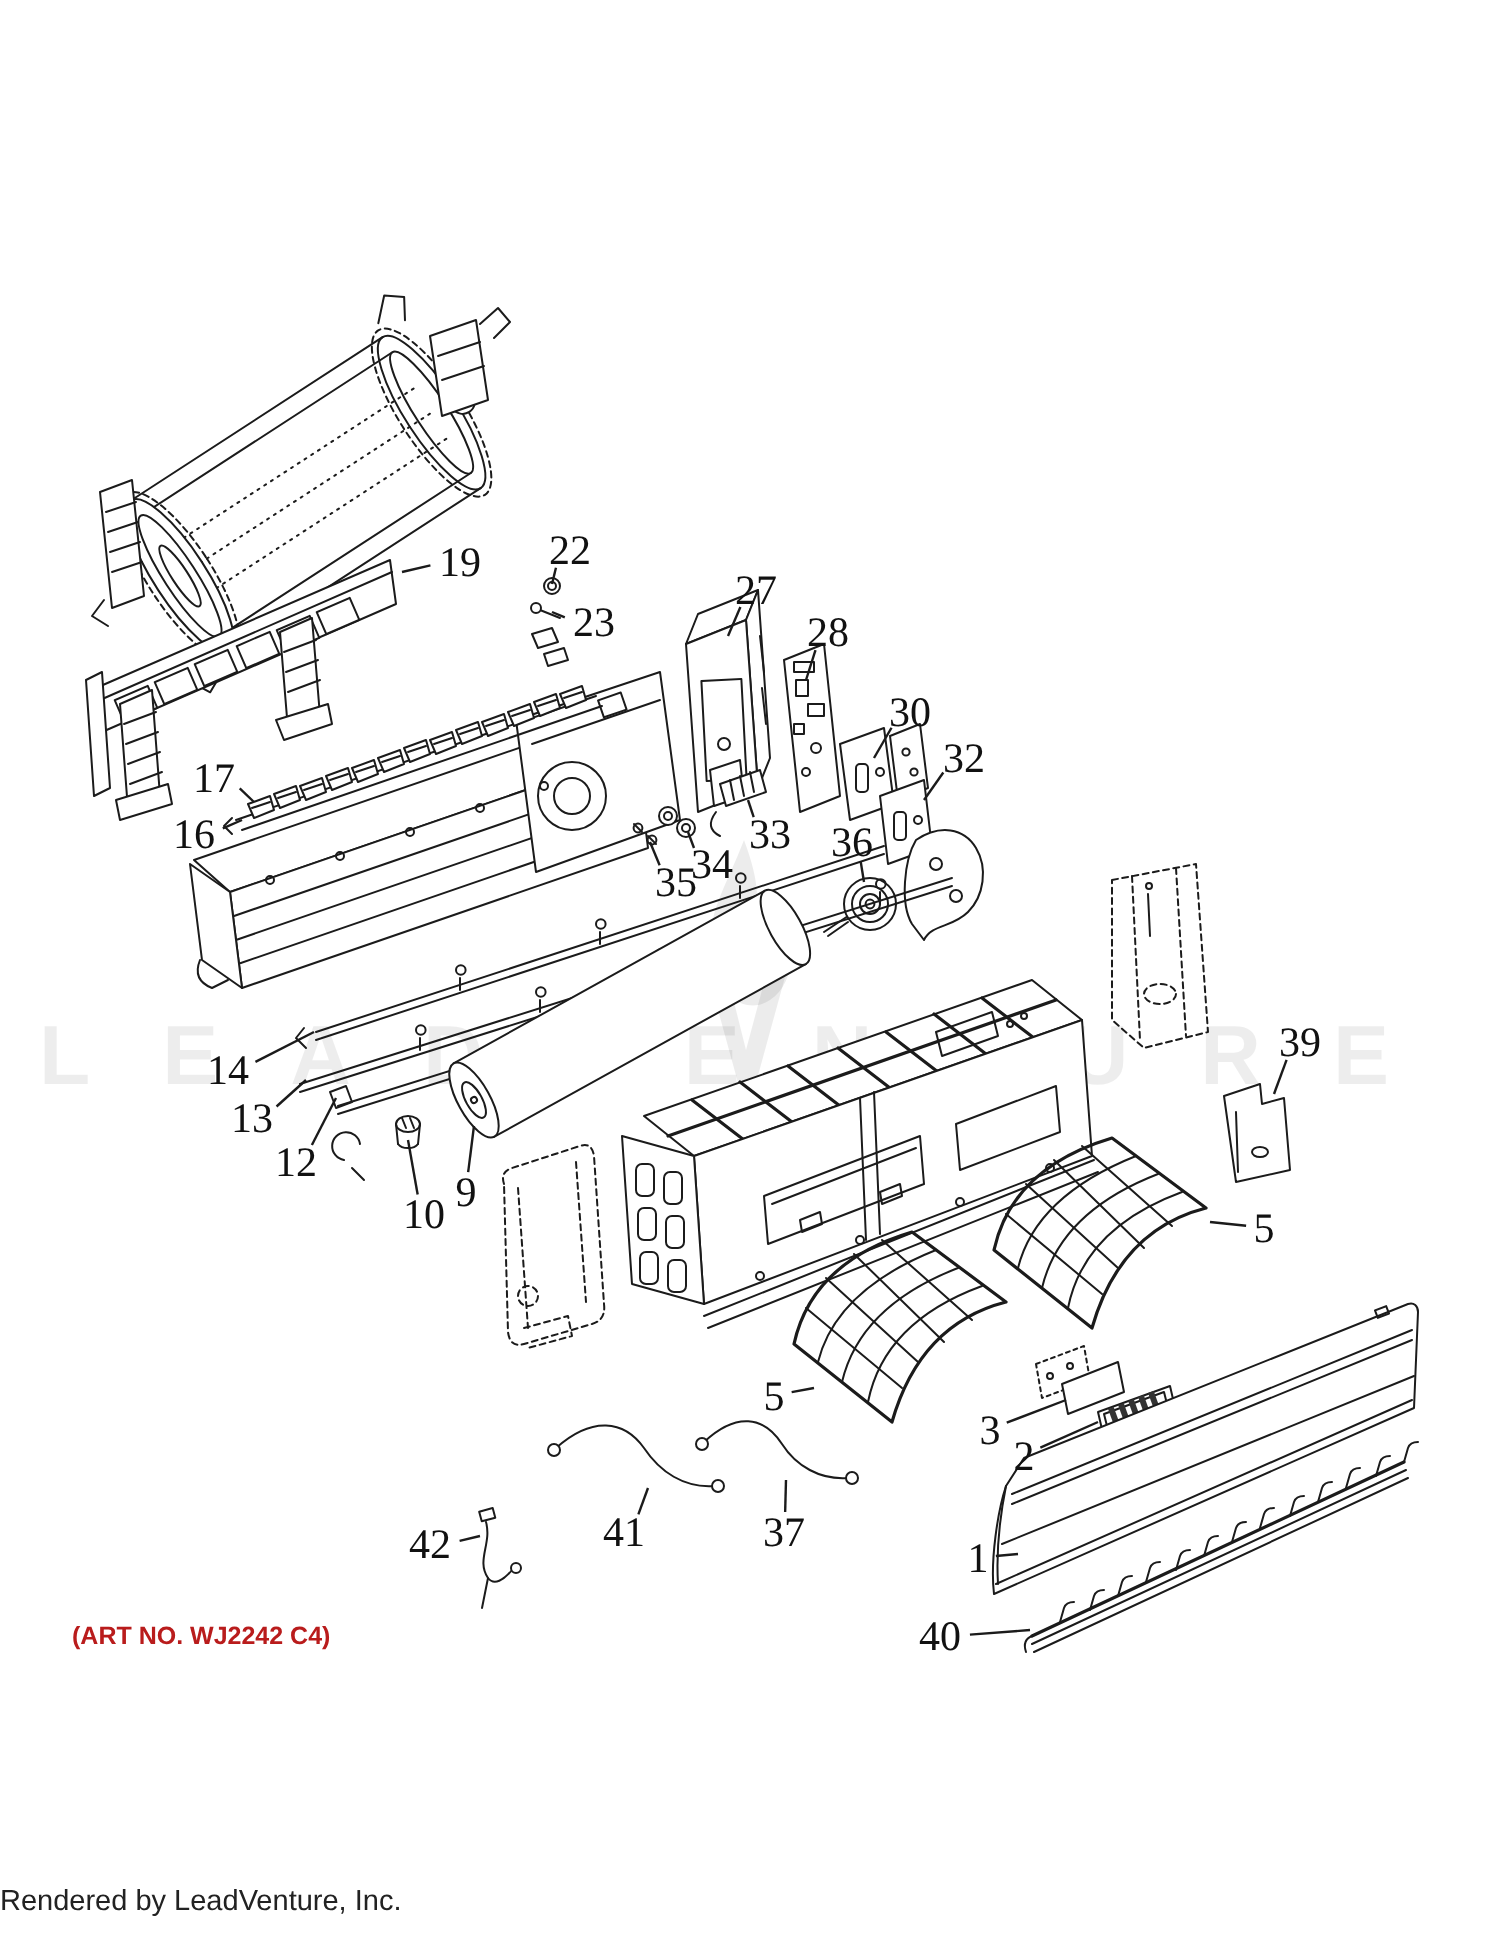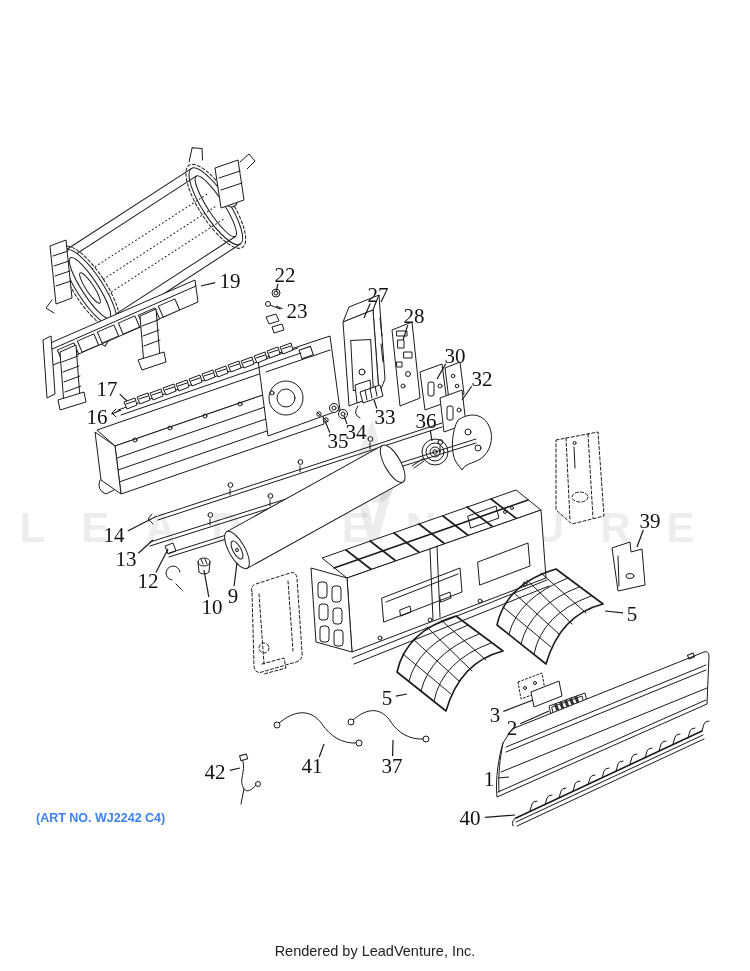--- a/index.html
+++ b/index.html
@@ -2,22 +2,22 @@
 <html><head>
 <meta charset="utf-8">
 <style>
   html,body{margin:0;padding:0;background:#fff;}
   #stage{position:relative;width:750px;height:971px;background:#fff;overflow:hidden;
          font-family:"Liberation Sans",sans-serif;}
   #wm-text{position:absolute;left:0;right:0;top:504px;text-align:center;
            font-family:"Liberation Sans",sans-serif;font-weight:bold;
            font-size:42px;letter-spacing:36px;color:rgba(0,0,0,0.07);
            white-space:nowrap;pointer-events:none;}
-  #art-no{position:absolute;left:36px;top:811px;font-size:12.5px;font-weight:bold;color:#3b82f6;}
-  #credit{position:absolute;left:0;right:0;top:943px;text-align:center;font-size:14.5px;color:#222;}
+  #art-no{position:absolute;left:36px;top:811px;font-size:12.5px;font-weight:bold;color:#b91c1c;}
+  #credit{position:absolute;left:0;right:0;top:943px;font-size:14.5px;color:#222;}
   svg{position:absolute;left:0;top:0;}
   .ln{fill:none;stroke:#1b1b1b;stroke-width:1;stroke-linecap:round;stroke-linejoin:round;}
   .lnw{fill:#ffffff;stroke:#1b1b1b;stroke-width:1;stroke-linejoin:round;}
   .thick{stroke-width:1.6;}
   .dash{stroke-dasharray:3,2.2;}
   .callout-text{font-family:"Liberation Serif",serif;font-size:21px;fill:#111;}
 </style>
 </head>
 <body>
 

